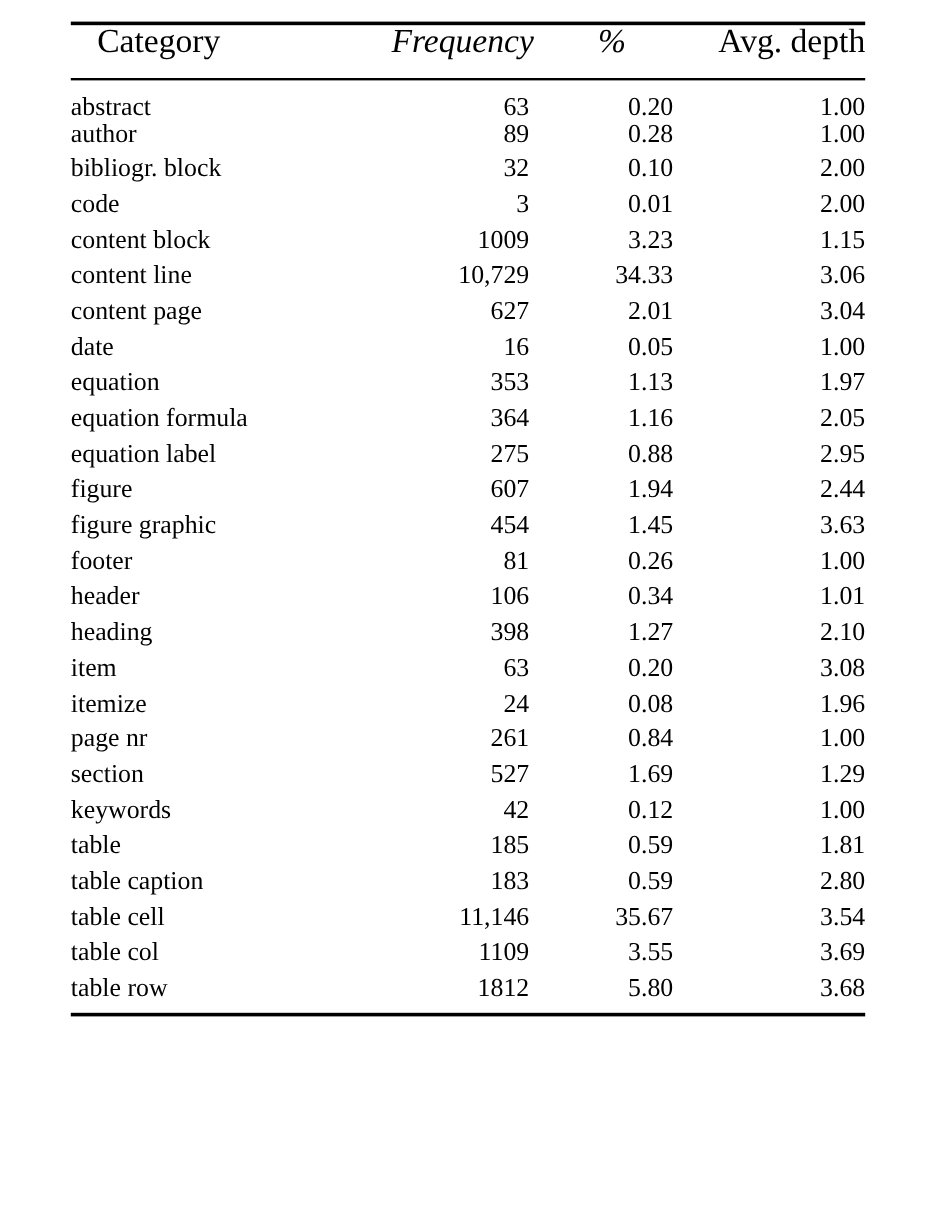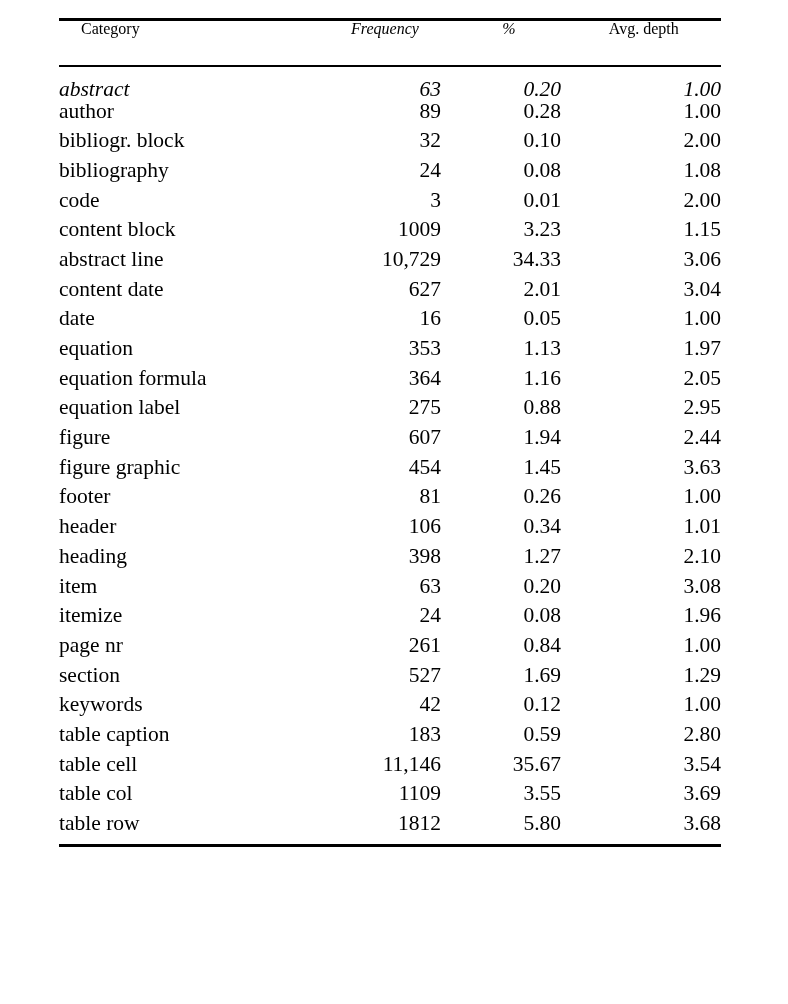--- a/index.html
+++ b/index.html
@@ -48,30 +48,30 @@
 
   
   .col-category { width: 246px; text-align: left;  padding-left: 22px; }
   .col-freq     { width: 136px; text-align: right; padding-right: 5px; }
   .col-pct      { width: 120px; text-align: right; padding-right: 40px; }
   .col-depth    { width: 160px; text-align: right; padding-right: 20px; }
 
   
   thead th {
     height: 44px;
-    font-size: 16px;
+    font-size: 28px;
   }
   thead th.col-category { text-align: left;   padding-left: 22px; }
   thead th.col-freq     { text-align: center; padding-right: 0; font-style: italic; }
   thead th.col-pct      { text-align: center; padding-right: 0; font-style: italic; }
-  thead th.col-depth    { text-align: center; padding-right: 0; margin-top: 36px; }
+  thead th.col-depth    { text-align: right; padding-right: 0; margin-top: 36px; }
 
   
   tbody tr { height: 29.7px; }
-  tbody tr:first-child td { padding-top: 12px; font-style: italic; }
+  tbody tr:first-child td { padding-top: 12px; }
   tbody tr:last-child  td { padding-bottom: 9px; }
 </style>
 </head>
 <body>
 
 <div id="table-figure">
 
   <div class="rule rule-top"></div>
 
   <table class="stats-table">
@@ -101,45 +101,39 @@
           <td class="col-pct">0.28</td>
           <td class="col-depth">1.00</td>
         </tr>
         <tr>
           <td class="col-category">bibliogr. block</td>
           <td class="col-freq">32</td>
           <td class="col-pct">0.10</td>
           <td class="col-depth">2.00</td>
         </tr>
         <tr>
-          <td class="col-category">bibliography</td>
-          <td class="col-freq">24</td>
-          <td class="col-pct">0.08</td>
-          <td class="col-depth">1.08</td>
-        </tr>
-        <tr>
           <td class="col-category">code</td>
           <td class="col-freq">3</td>
           <td class="col-pct">0.01</td>
           <td class="col-depth">2.00</td>
         </tr>
         <tr>
           <td class="col-category">content block</td>
           <td class="col-freq">1009</td>
           <td class="col-pct">3.23</td>
           <td class="col-depth">1.15</td>
         </tr>
         <tr>
-          <td class="col-category">abstract line</td>
+          <td class="col-category">content line</td>
           <td class="col-freq">10,729</td>
           <td class="col-pct">34.33</td>
           <td class="col-depth">3.06</td>
         </tr>
         <tr>
-          <td class="col-category">content date</td>
+          <td class="col-category">content page</td>
           <td class="col-freq">627</td>
           <td class="col-pct">2.01</td>
           <td class="col-depth">3.04</td>
         </tr>
         <tr>
           <td class="col-category">date</td>
           <td class="col-freq">16</td>
           <td class="col-pct">0.05</td>
           <td class="col-depth">1.00</td>
         </tr>
@@ -215,20 +209,26 @@
           <td class="col-pct">1.69</td>
           <td class="col-depth">1.29</td>
         </tr>
         <tr>
           <td class="col-category">keywords</td>
           <td class="col-freq">42</td>
           <td class="col-pct">0.12</td>
           <td class="col-depth">1.00</td>
         </tr>
         <tr>
+          <td class="col-category">table</td>
+          <td class="col-freq">185</td>
+          <td class="col-pct">0.59</td>
+          <td class="col-depth">1.81</td>
+        </tr>
+        <tr>
           <td class="col-category">table caption</td>
           <td class="col-freq">183</td>
           <td class="col-pct">0.59</td>
           <td class="col-depth">2.80</td>
         </tr>
         <tr>
           <td class="col-category">table cell</td>
           <td class="col-freq">11,146</td>
           <td class="col-pct">35.67</td>
           <td class="col-depth">3.54</td>

